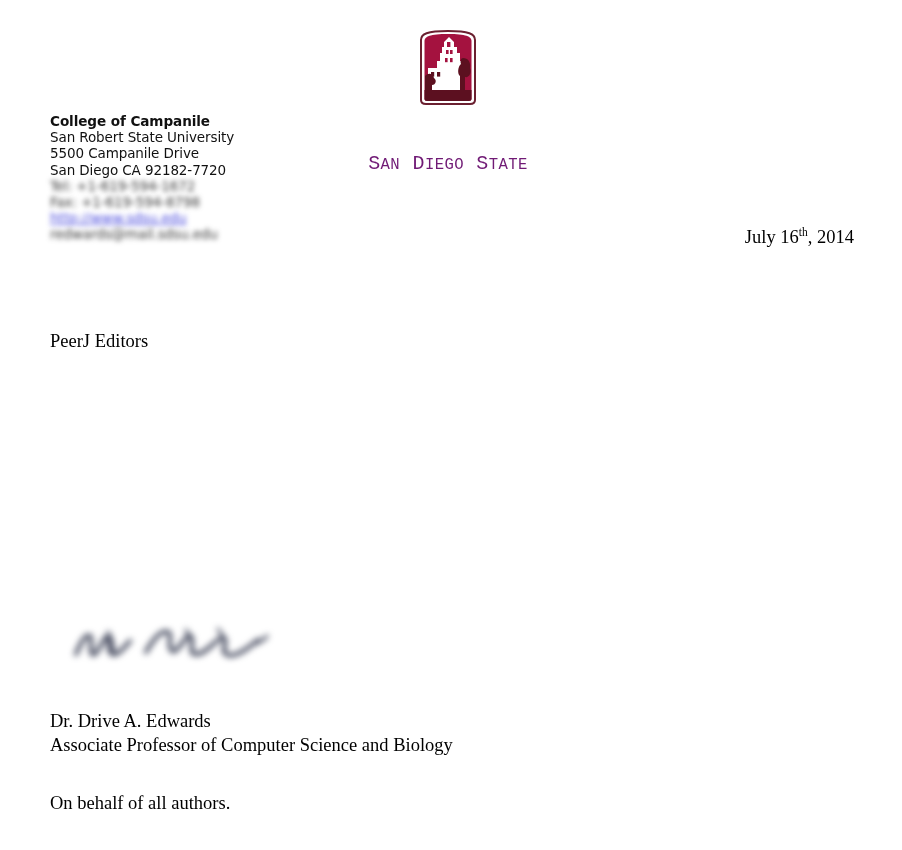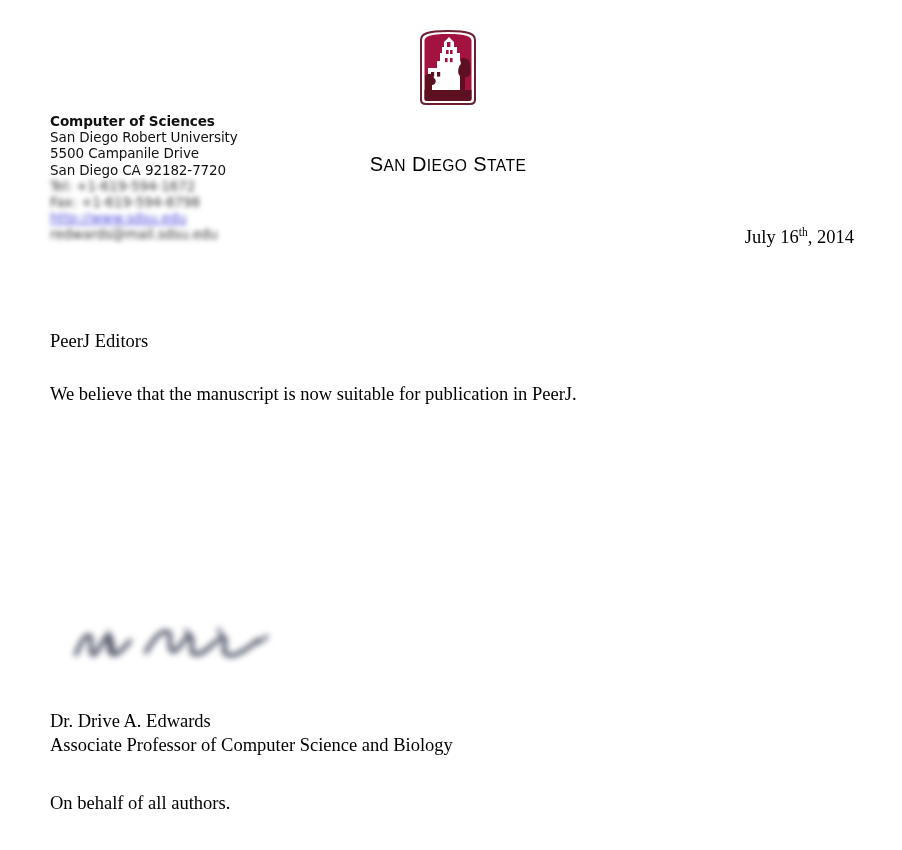--- a/index.html
+++ b/index.html
@@ -61,22 +61,22 @@
     top: 28px;
     width: 190px;
     text-align: center;
   }
   #crest-wrap {
     width: 62px;
     margin: 0 auto 6px auto;
     line-height: 0;
   }
   #wordmark {
-    color: #000000;
-    font-family: Liberation Sans, sans-serif;
+    color: #701a75;
+    font-family: Liberation Mono, monospace;
     line-height: 1.04;
     margin-top: 48px;
   }
   #wordmark .wm-line {
     display: block;
     letter-spacing: 0.4px;
   }
   #wordmark .wm-1 { font-size: 20px; }
   #wordmark .wm-2 { font-size: 20px; }
   
@@ -147,22 +147,22 @@
     top: 793px;
     font-size: 18.5px;
   }
 </style>
 </head>
 <body>
 
 <div id="letterhead">
 
   <div id="address-block">
-    <div class="line dept">Computer of Sciences</div>
-    <div class="line">San Diego Robert University</div>
+    <div class="line dept">College of Campanile</div>
+    <div class="line">San Robert State University</div>
     <div class="line">5500 Campanile Drive</div>
     <div class="line">San Diego CA 92182-7720</div>
     <div class="line blurred">Tel: +1-619-594-1672</div>
     <div class="line blurred">Fax: +1-619-594-8798</div>
     <div class="line blurred link-line">http://www.sdsu.edu</div>
     <div class="line blurred">redwards@mail.sdsu.edu</div>
   </div>
 
   <div id="logo">
     <div id="crest-wrap">
@@ -198,21 +198,20 @@
         <span class="sc-big">S</span><span class="sc-sm">TATE</span>
       </span>
     </div>
   </div>
 </div>
 
 <div id="date-line"><span>July 16</span><sup>th</sup><span>, 2014</span></div>
 
 <div id="letter-body">
   <p class="salutation">PeerJ Editors</p>
-  <p class="para">We believe that the manuscript is now suitable for publication in PeerJ.</p>
 </div>
 
 <div id="signature-area">
   <div id="signature-image">
     <svg width="210" height="62" viewBox="0 0 210 62" xmlns="http://www.w3.org/2000/svg">
       <g fill="none" stroke="#4a4f63" stroke-linecap="round" stroke-linejoin="round">
         <path d="M8 40 C14 26 18 20 22 22 C25 24 21 36 24 40 C27 43 32 33 36 26 C38 22 40 22 41 27 C42 33 40 38 44 40 C49 42 56 34 62 27" stroke-width="4.2"></path>
         <path d="M40 18 C44 24 46 32 45 40" stroke-width="3"></path>
         <path d="M78 38 C86 24 94 16 100 18 C104 19 100 30 103 36 C106 41 112 32 118 24 C121 20 124 21 124 27 C124 33 122 38 127 40 C133 42 142 33 150 26 C155 22 158 23 157 29 C156 35 154 39 160 41 C168 43 178 36 190 26" stroke-width="4.2"></path>
         <path d="M118 16 C123 23 125 32 124 40" stroke-width="3"></path>

